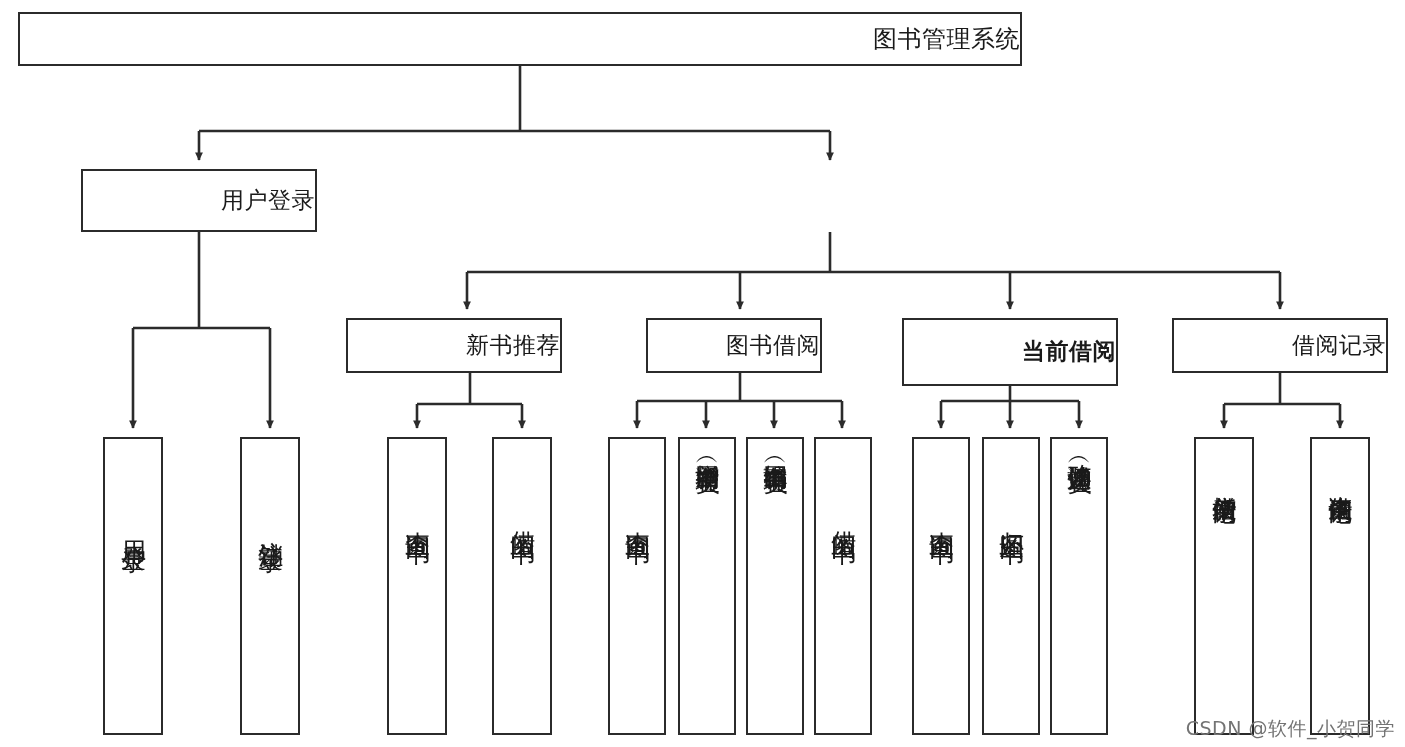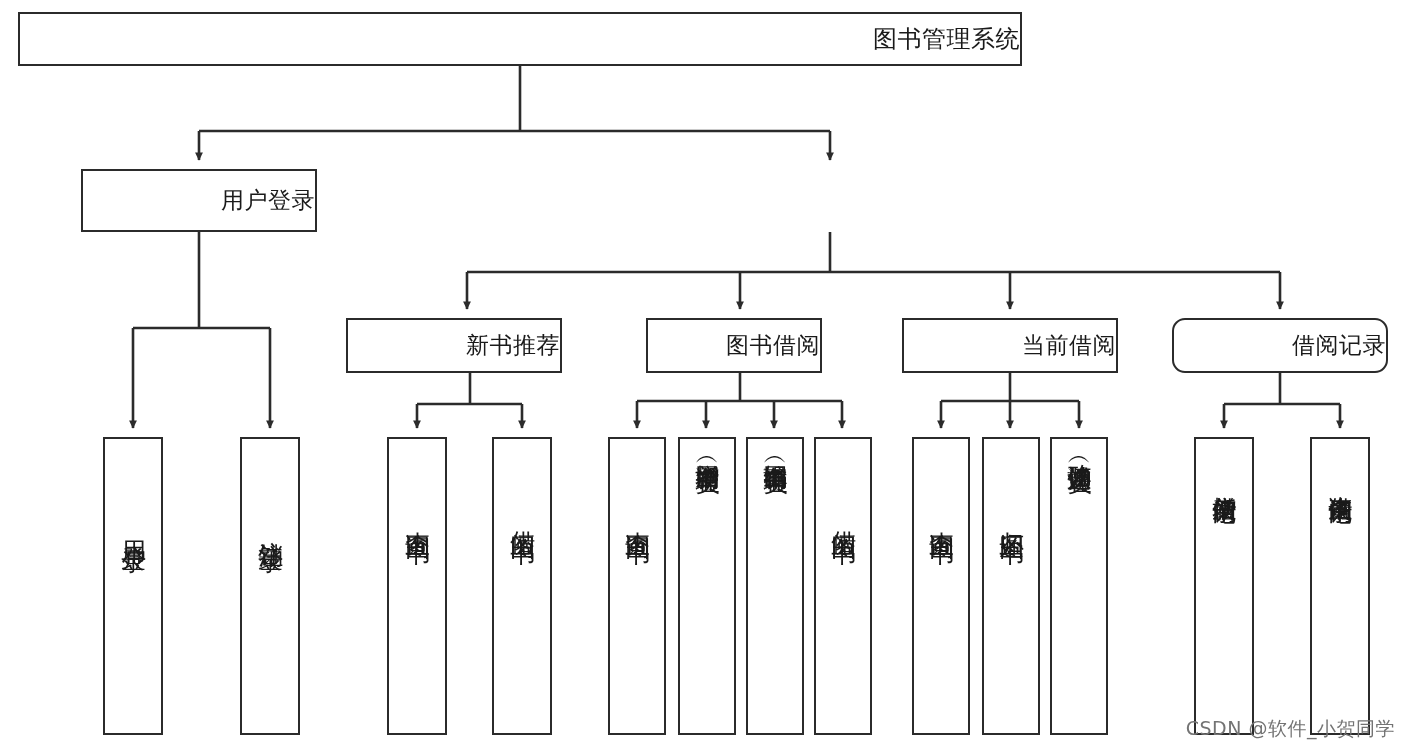--- a/index.html
+++ b/index.html
@@ -142,25 +142,25 @@
 
 
   <div class="node horizontal" style="left:346px; top:318px; width:216px; height:55px;">
     <span class="node-label">新书推荐</span>
   </div>
 
   <div class="node horizontal" style="left:600px; top:318px; width:176px; height:55px;margin-left:46px;">
     <span class="node-label">图书借阅</span>
   </div>
 
-  <div class="node horizontal" style="left:902px; top:318px; width:216px; height:55px;">
+  <div class="node horizontal" style="left:902px; top:318px; width:216px; height:68px;font-weight:bold;">
     <span class="node-label">当前借阅</span>
   </div>
 
-  <div class="node horizontal" style="left:1172px; top:318px; width:216px; height:55px;border-radius:13px;">
+  <div class="node horizontal" style="left:1172px; top:318px; width:216px; height:55px;">
     <span class="node-label">借阅记录</span>
   </div>
 
   <div class="node vertical" style="left:103px; top:437px; width:60px; height:298px; padding-top:82px;">
     <span class="node-label">用户登录</span>
   </div>
 
   <div class="node vertical" style="left:240px; top:437px; width:60px; height:298px; padding-top:82px;">
     <span class="node-label">注销登录</span>
   </div>

